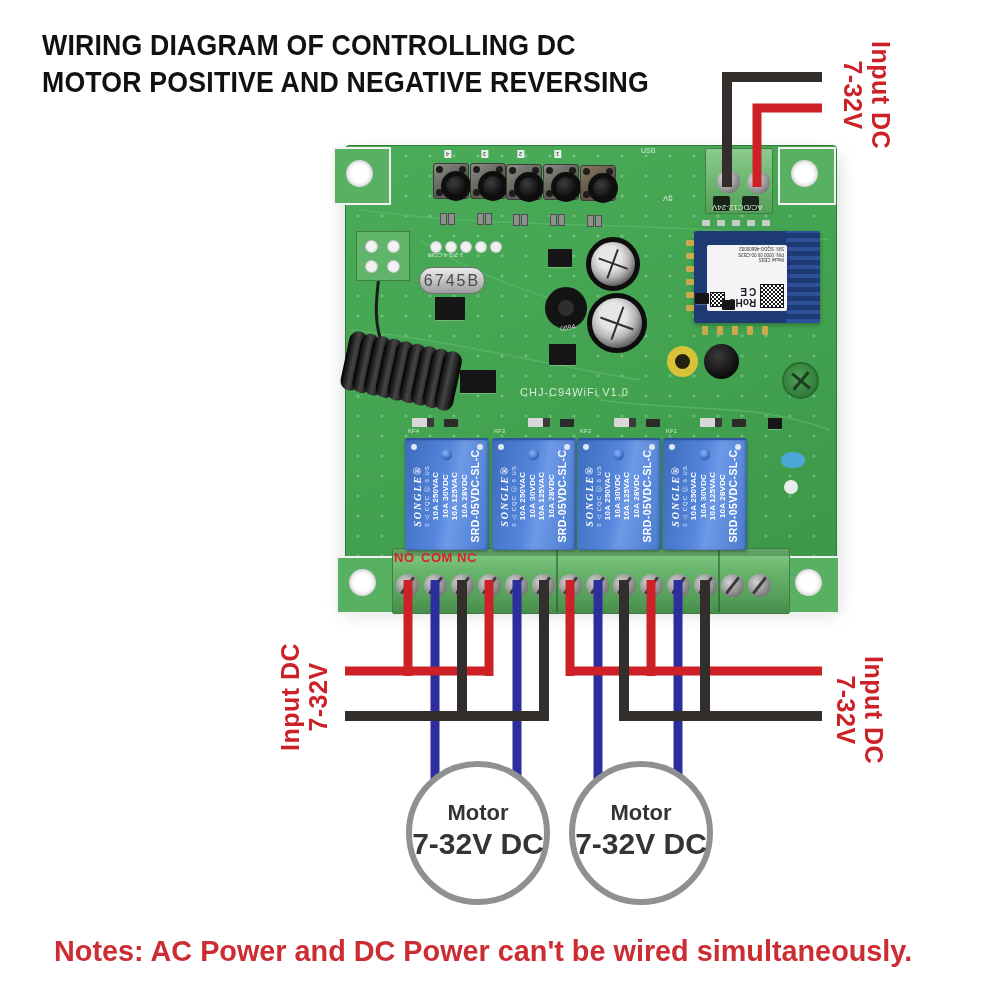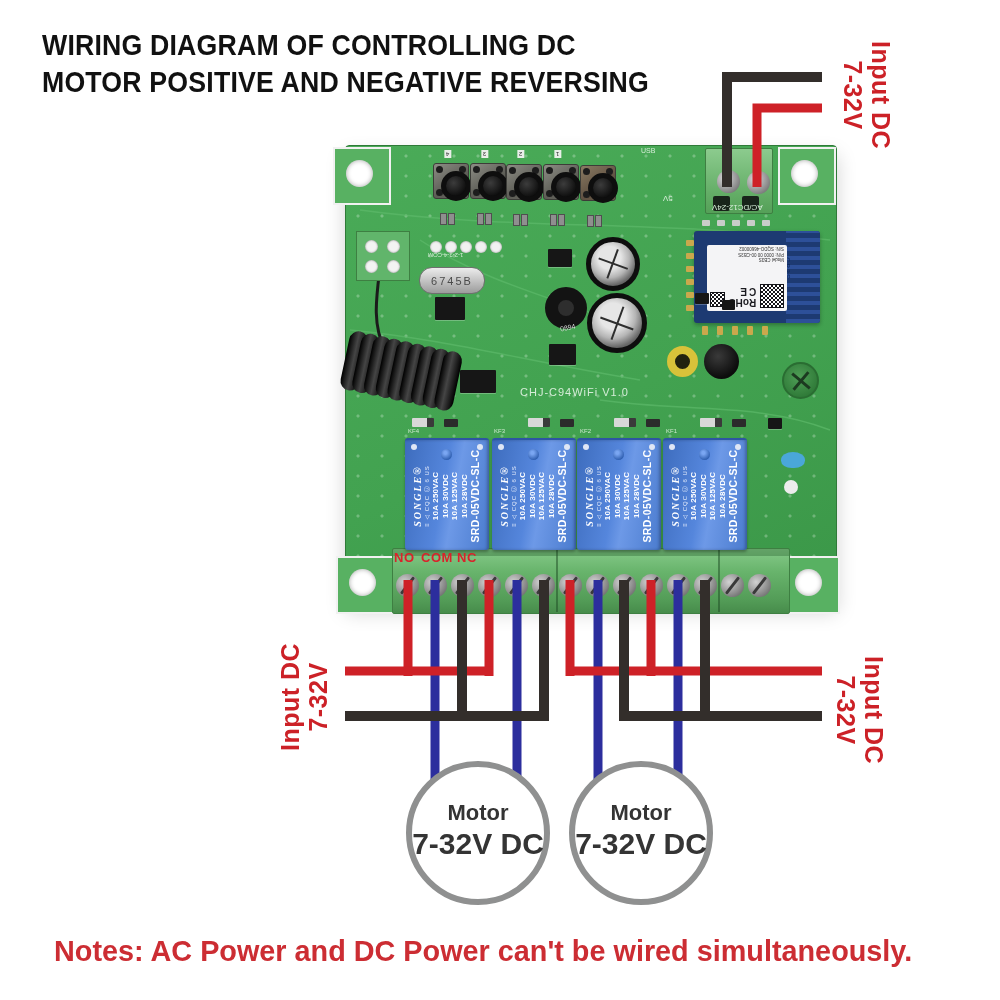--- a/index.html
+++ b/index.html
@@ -66,21 +66,21 @@
   .wl-certs{display:flex;flex-direction:column;line-height:11px;color:#1a1a1f;}
   .wl-rohs{font-size:10px;font-weight:bold;}
   .wl-ce{font-size:10px;font-weight:bold;letter-spacing:2px;}
   .wl-lines{display:flex;flex-direction:column;font-size:4.5px;line-height:5.5px;color:#333;white-space:nowrap;overflow:hidden;}
   .pin{background:#caa84c;border-radius:1px;z-index:3;}
   .pad{background:#c9cdc9;border-radius:1px;z-index:3;}
 
   
   .crystal{left:419px;top:267px;width:64px;height:25px;border-radius:13px;z-index:3;
         background:linear-gradient(180deg,#ececec,#9c9c9c);border:1px solid #6f6f6f;
-        display:flex;align-items:center;justify-content:center;font-size:11px;color:#4a4a4a;letter-spacing:2px;}
+        display:flex;align-items:center;justify-content:center;font-size:16px;color:#4a4a4a;letter-spacing:2px;}
   .cap{border-radius:50%;border:5px solid #0e0e0e;z-index:3;
         background:radial-gradient(circle at 42% 36%,#e6e6e6 0 30%,#b5b5b5 52%,#6a6a6a 72%,#2c2c2c 100%);}
   .cap .vent{left:50%;top:50%;width:70%;height:70%;transform:translate(-50%,-50%) rotate(20deg);
         background:linear-gradient(#2e2e2e 0 0) center/100% 2px no-repeat,
                    linear-gradient(#2e2e2e 0 0) center/2px 100% no-repeat;}
   .toroid{left:545px;top:287px;width:42px;height:42px;border-radius:50%;border:13px solid #131313;
         background:#2e2e2e;z-index:3;box-sizing:border-box;}
   .toroid span{position:absolute;left:2px;top:24px;color:#d8d8d8;font-size:7px;transform:rotate(-12deg);}
   .ic{background:#161616;border-radius:1px;z-index:3;box-shadow:0 1px 0 rgba(255,255,255,.25);}
   .smd-d{width:22px;height:9px;background:linear-gradient(90deg,#d8d8d8 0 70%,#3a3a3a 70%);border-radius:1px;z-index:3;}

